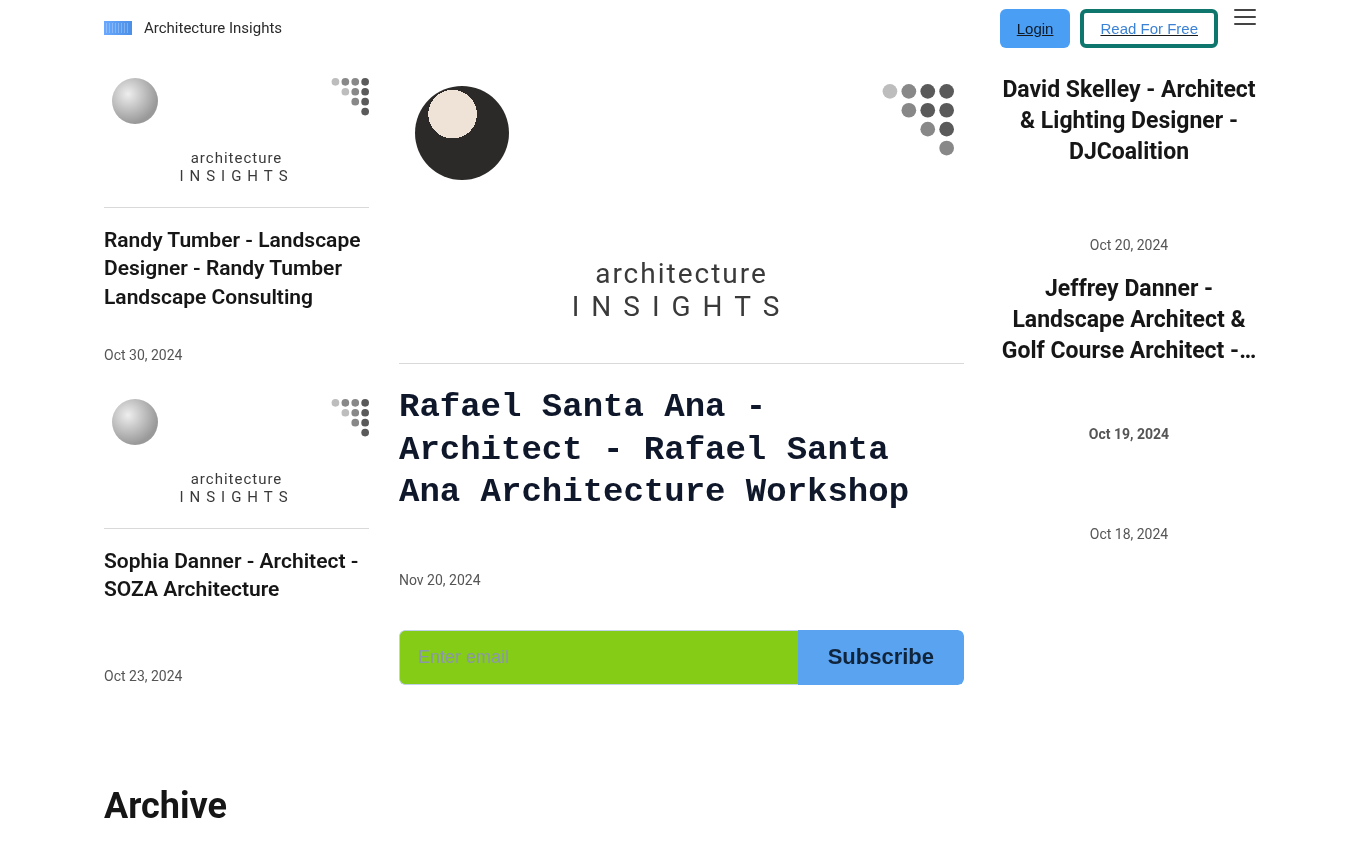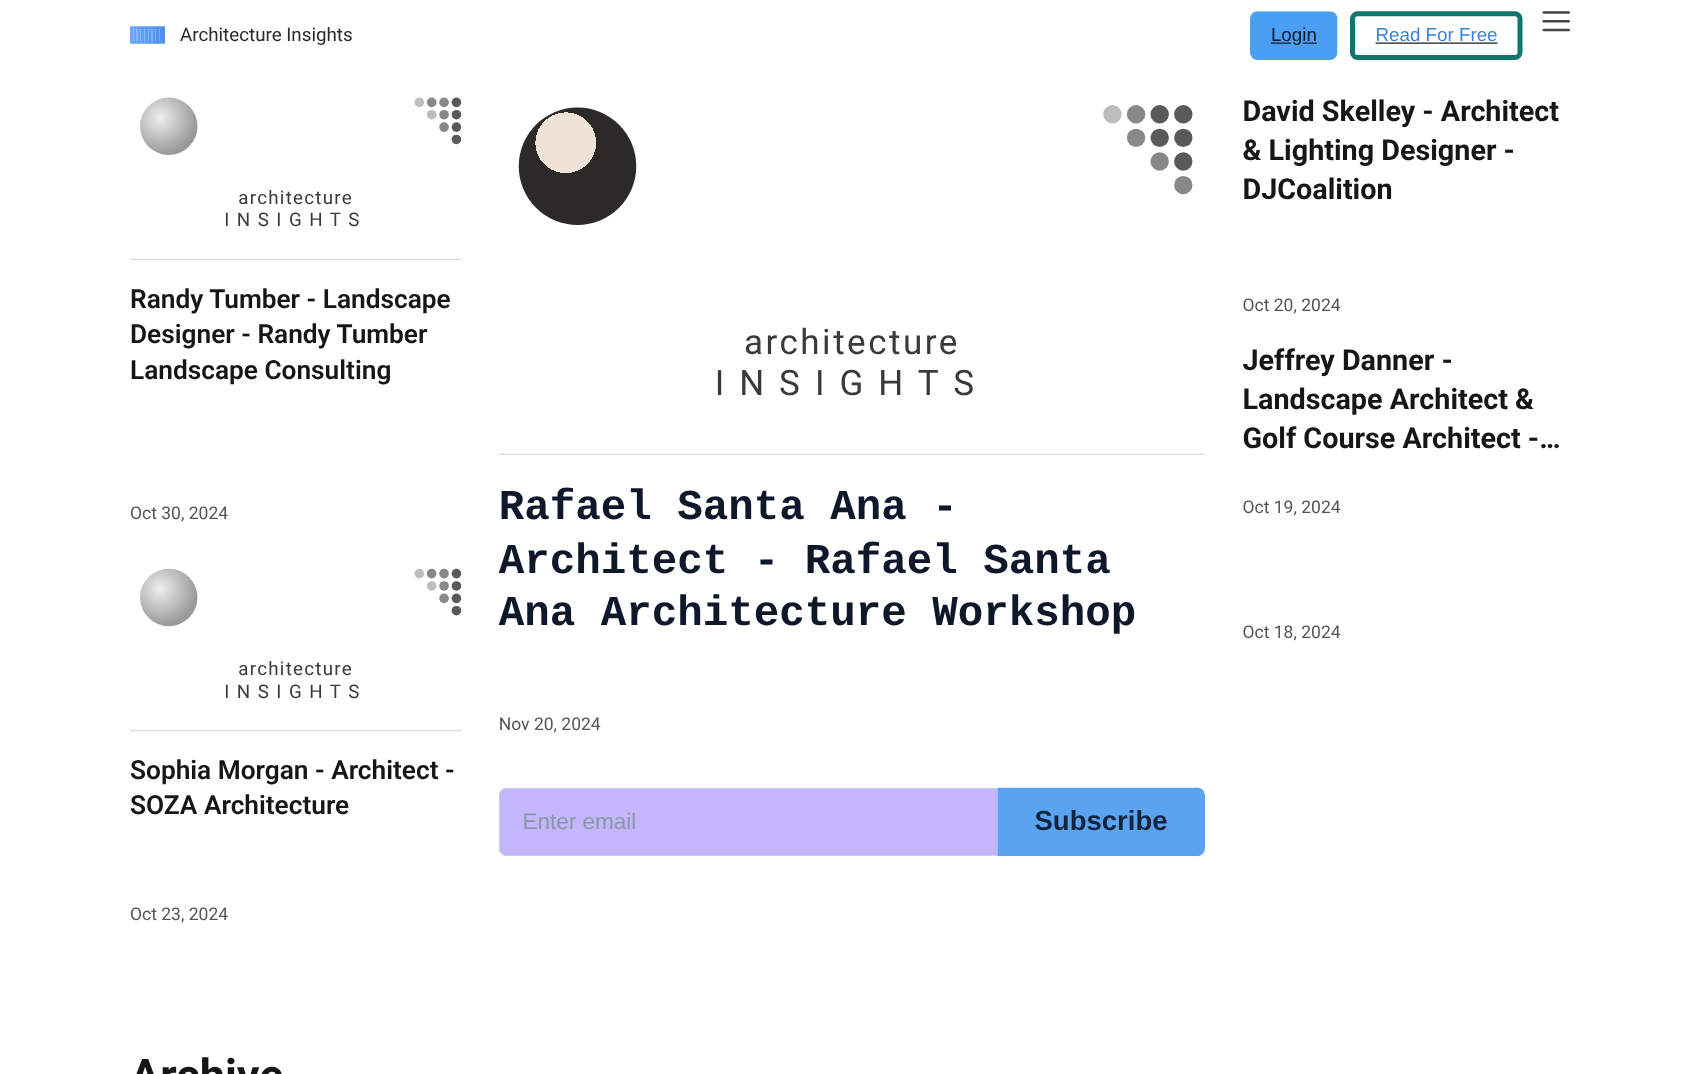--- a/index.html
+++ b/index.html
@@ -123,21 +123,21 @@
 .small-title {
   font-size: 21px;
   font-weight: 600;
   line-height: 1.35;
   margin-top: 18px;
   color: #161616;
 }
 .small-date {
   font-size: 14px;
   color: #555;
-  margin-top: 92px;
+  margin-top: 36px;
 }
 .left-col .small-card:nth-child(2) .small-date { margin-top: 64px; }
 
 
 .center-col { display: flex; flex-direction: column; }
 .feature-thumb {
   position: relative;
   height: 290px;
   border-bottom: 1px solid #d9d9d9;
 }
@@ -182,57 +182,57 @@
   margin-top: 42px;
   border-radius: 6px;
   overflow: hidden;
 }
 .subscribe input {
   flex: 1;
   padding: 16px 18px;
   font-size: 18px;
   border: 1px solid #bfd2e8;
   border-right: none;
-  background: #c4b5fd;
+  background: #84cc16;
   color: #333;
   border-radius: 6px 0 0 6px;
   outline: none;
 }
 .subscribe input::placeholder { color: #8a97a8; }
 .subscribe button {
   padding: 0 30px;
   font-size: 22px;
   font-weight: 600;
   border: none;
   background: #5aa3f0;
   color: #10243c;
   cursor: pointer;
   border-radius: 0 6px 6px 0;
 }
 
 
 .right-col { display: flex; flex-direction: column; gap: 20px; }
-.right-item { display: flex; flex-direction: column; }
+.right-item { display: flex; flex-direction: column; text-align: center; }
 .right-title {
   font-size: 23px;
   font-weight: 700;
   line-height: 1.35;
   color: #161616;
   display: -webkit-box;
   -webkit-line-clamp: 3;
   -webkit-box-orient: vertical;
   overflow: hidden;
 }
 .right-date {
   font-size: 14px;
   color: #555;
   margin-top: 70px;
 }
 .right-col .right-item:nth-child(1) .right-date { margin-top: 70px; }
-.right-col .right-item:nth-child(2) .right-date { margin-top: 32px; }
+.right-col .right-item:nth-child(2) .right-date { margin-top: 60px; font-weight: bold; }
 .right-col .right-item:nth-child(3) .right-date { margin-top: 64px; }
 
 
 .dots {
   display: grid;
   grid-template-columns: repeat(4, 14px);
   grid-template-rows: repeat(4, 14px);
   gap: 4px;
 }
 .dots i {
@@ -327,21 +327,21 @@
           <i class="x"></i>
             <i class="x"></i>
             <i class="x"></i>
             <i class="d"></i>
         </span>
         <div class="brand-text">
           <div class="l1">architecture</div>
           <div class="l2">INSIGHTS</div>
         </div>
       </div>
-      <h3 class="small-title">Sophia Morgan - Architect - SOZA Architecture</h3>
+      <h3 class="small-title">Sophia Danner - Architect - SOZA Architecture</h3>
       <div class="small-date">Oct 23, 2024</div>
     </article>
 
   </div>
 
   <div class="center-col">
     <article>
       <div class="feature-thumb">
         <span class="avatar-lg"></span>
         <span class="dots dots-lg">

